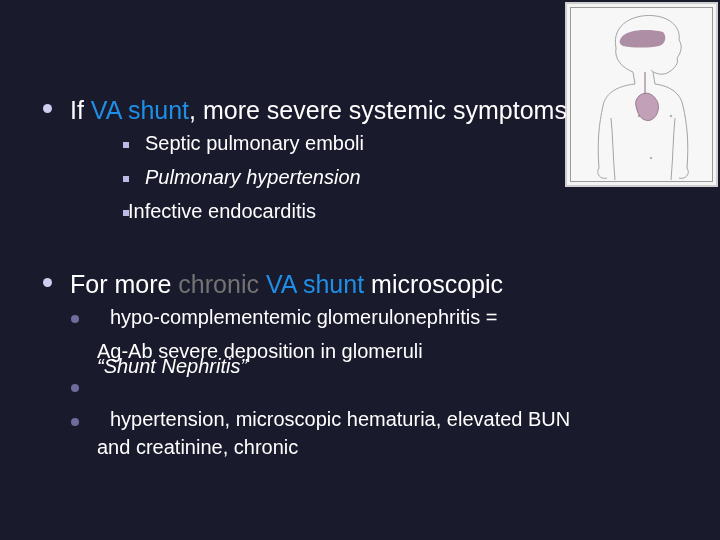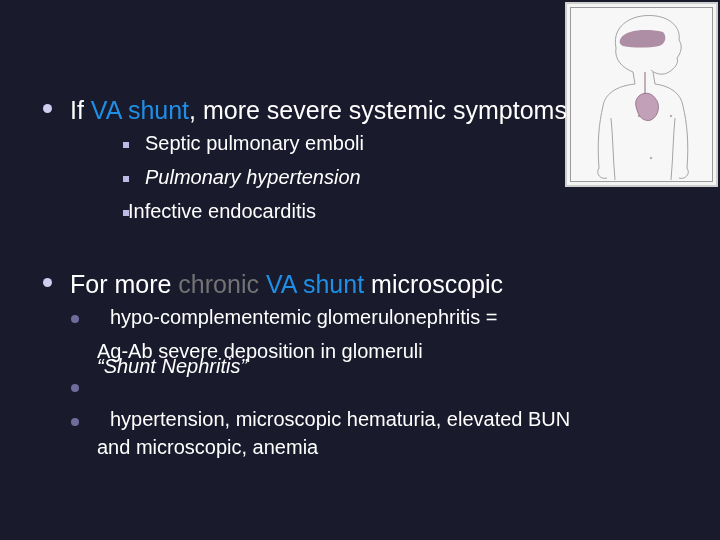--- a/index.html
+++ b/index.html
@@ -89,13 +89,13 @@
 
 <span class="bullet-dot2" style="left:71px; top:315px;"></span>
 <div class="line l2" style="left:110px; top:306px;">hypo-complementemic glomerulonephritis =</div>
 <div class="line l2" style="left:97px; top:340px;">Ag-Ab severe deposition in glomeruli</div>
 
 <span class="bullet-dot2" style="left:71px; top:384px;"></span>
 <div class="line l2" style="left:97px; top:355px;font-style:italic;">“Shunt Nephritis”</div>
 
 <span class="bullet-dot2" style="left:71px; top:418px;"></span>
 <div class="line l2" style="left:110px; top:408px;">hypertension, microscopic hematuria, elevated BUN</div>
-<div class="line l2" style="left:97px; top:436px;">and microscopic, anemia</div>
+<div class="line l2" style="left:97px; top:436px;">and creatinine, chronic</div>
 
 </body></html>

